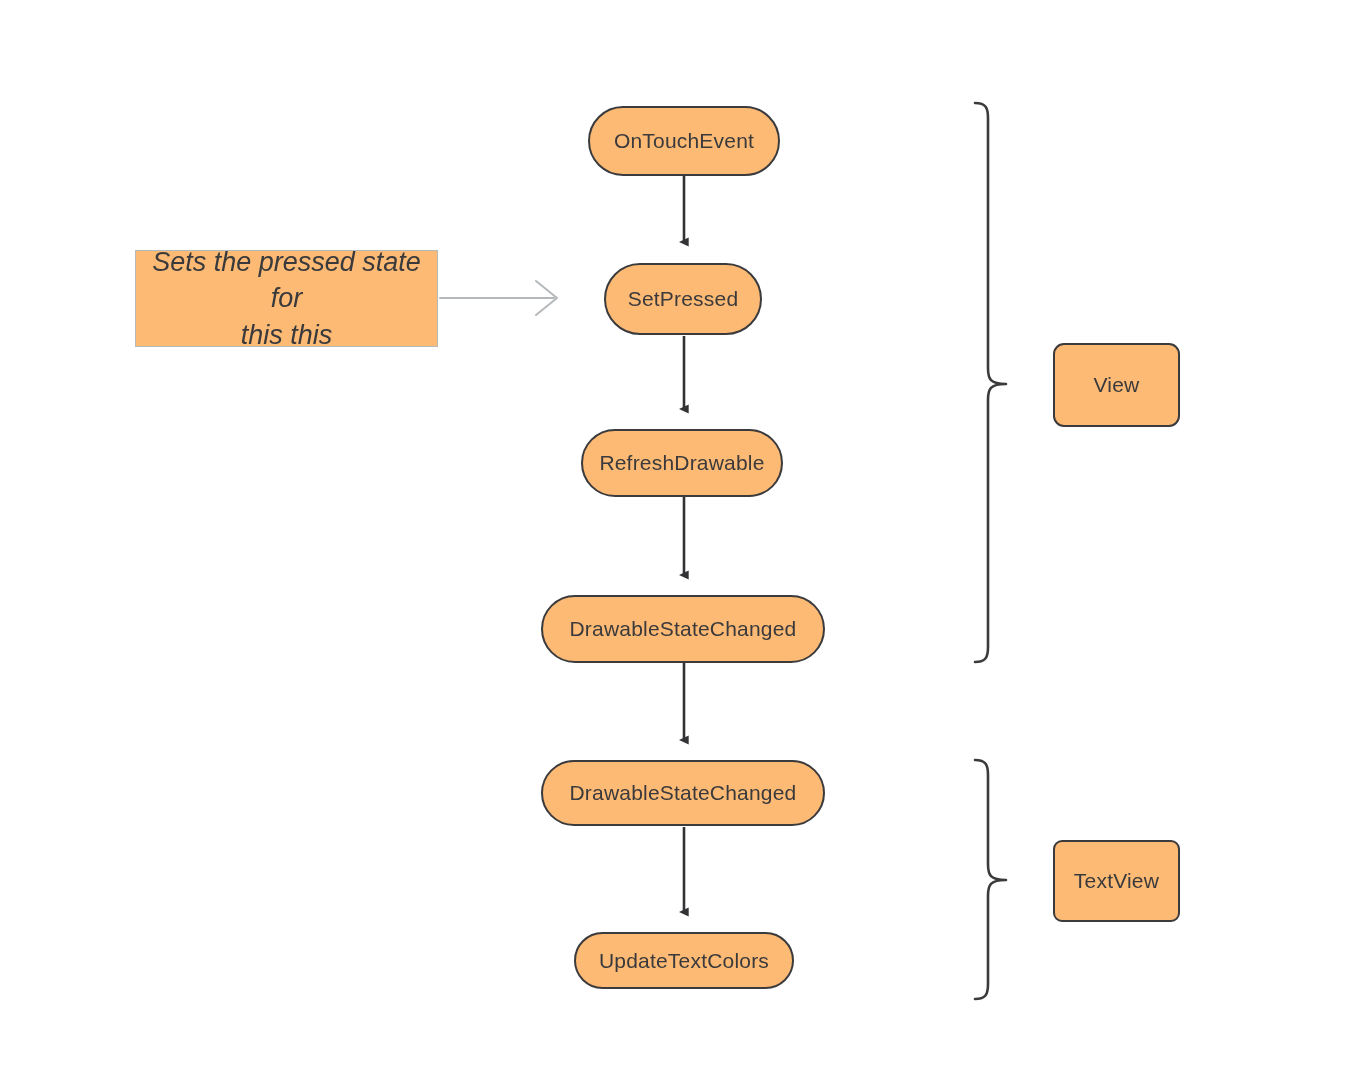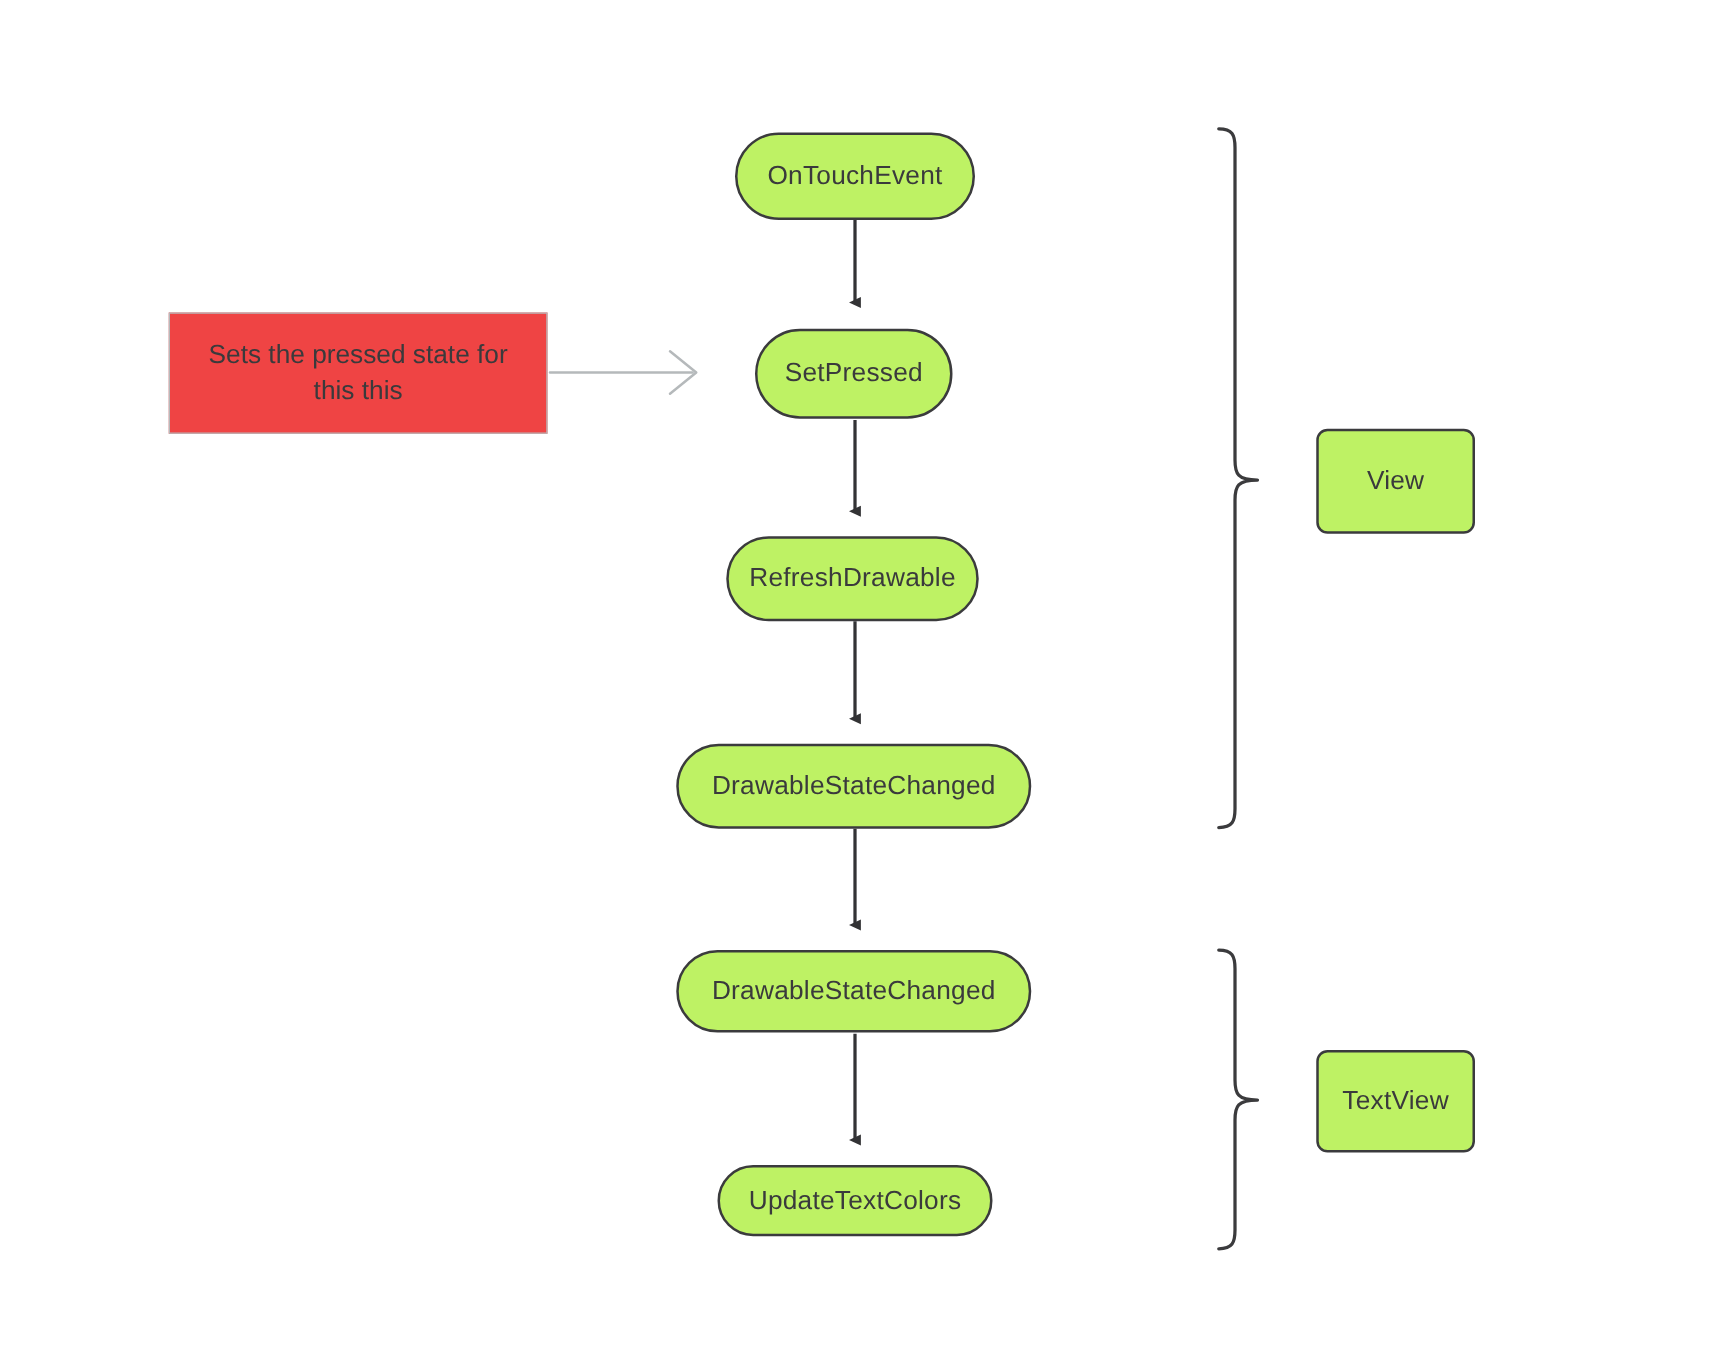--- a/index.html
+++ b/index.html
@@ -18,49 +18,50 @@
   #canvas {
     position: absolute;
     left: 0;
     top: 0;
     width: 1367px;
     height: 1080px;
   }
   .node {
     position: absolute;
     box-sizing: border-box;
-    background: #bef264;
+    background: #fdba74;
     border: 2.4px solid #3b3b3d;
     display: flex;
     align-items: center;
     justify-content: center;
     color: #3a3a3c;
     font-size: 21px;
     letter-spacing: 0.2px;
     white-space: nowrap;
   }
   .node.pill {
     border-radius: 999px;
   }
   .node.rect {
     border-radius: 9px;
   }
   .note {
     position: absolute;
     box-sizing: border-box;
-    background: #ef4444;
+    background: #fdba74;
     border: 1.4px solid #b5b9bb;
     display: flex;
     align-items: center;
     justify-content: center;
     text-align: center;
     color: #3a3a3c;
-    font-size: 21px;
+    font-size: 27px;
     line-height: 1.35;
     padding: 6px 12px;
+    font-style: italic;
   }
   svg.layer {
     position: absolute;
     left: 0;
     top: 0;
     width: 1367px;
     height: 1080px;
     pointer-events: none;
   }
 </style>
@@ -132,21 +133,21 @@
   </div>
 
   <div class="note" style="left:135px; top:250px; width:303px; height:97px;">
     <span>
       <span>Sets the pressed state for</span>
       <br>
       <span>this this</span>
     </span>
   </div>
 
-  <div class="node rect" style="left:1053px; top:343px; width:127px; height:84px;">
+  <div class="node rect" style="left:1053px; top:343px; width:127px; height:84px;border-radius:11px;">
     <span>View</span>
   </div>
 
   <div class="node rect" style="left:1053px; top:840px; width:127px; height:82px;">
     <span>TextView</span>
   </div>
 
 </div>
 
 </body></html>

